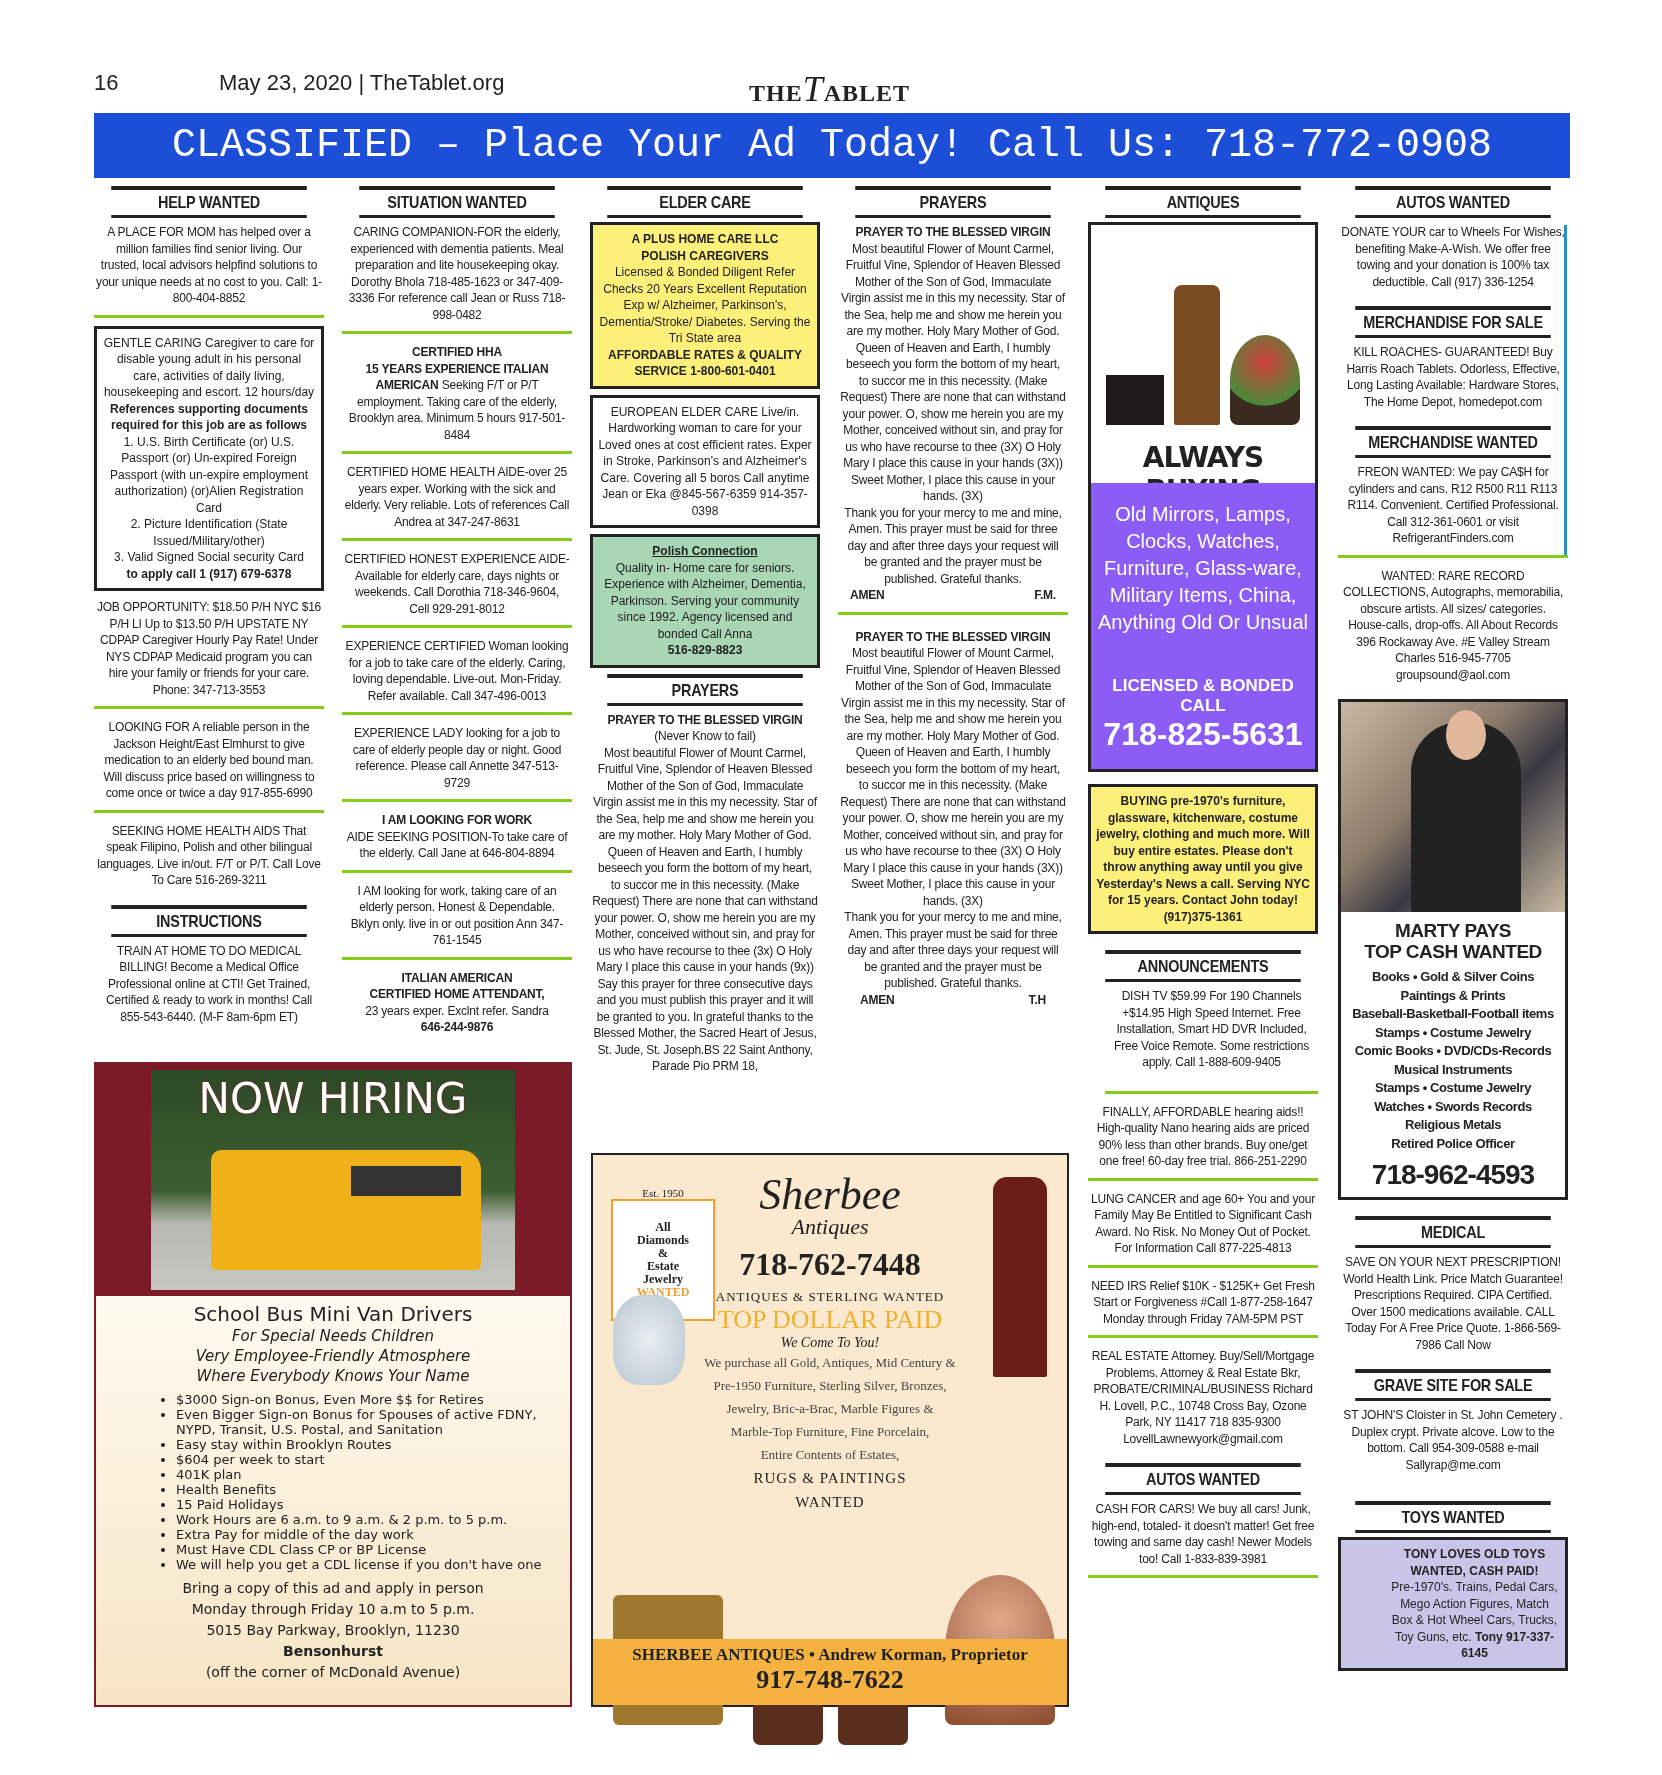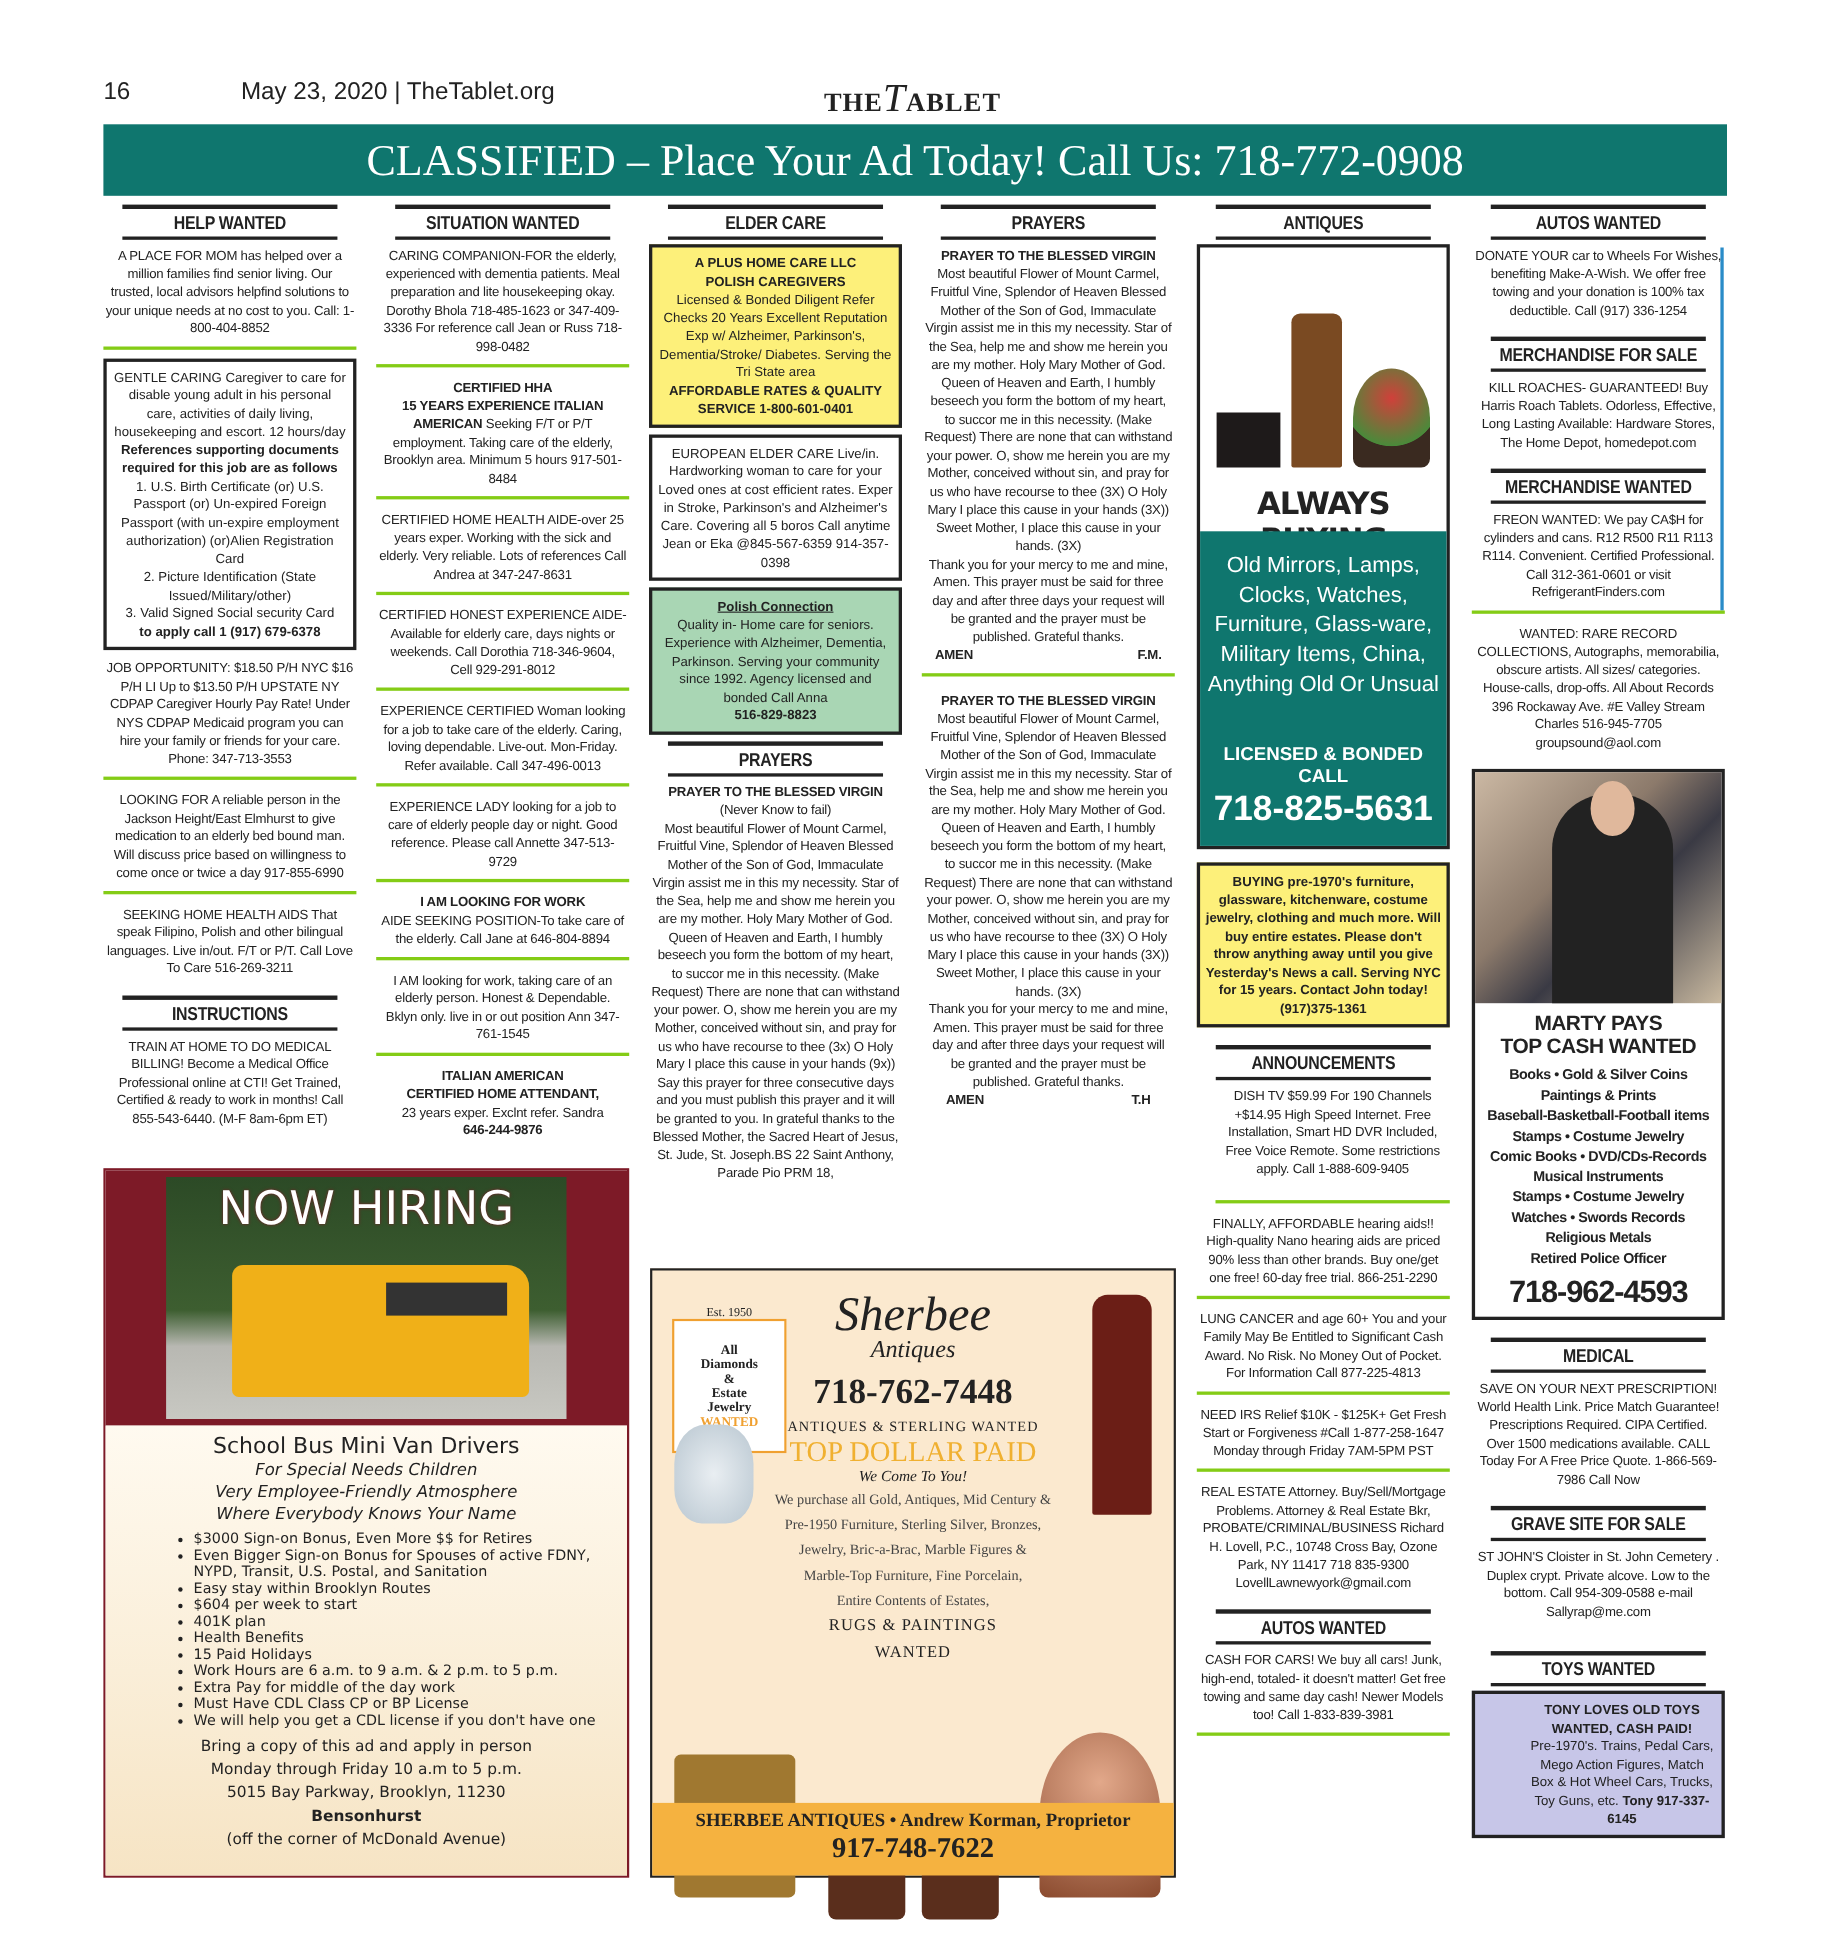--- a/index.html
+++ b/index.html
@@ -2,35 +2,35 @@
 <html><head>
 <meta charset="utf-8">
 <style>
   * { box-sizing: border-box; margin: 0; padding: 0; }
   body { width: 1662px; height: 1775px; background: #fff; font-family: "Liberation Sans", sans-serif; color: #222; position: relative; overflow: hidden; }
   .topbar { position: absolute; top: 70px; left: 94px; width: 1470px; height: 32px; }
   .pgnum { position: absolute; left: 0; top: 0; font-size: 22px; }
   .dateline { position: absolute; left: 125px; top: 0; font-size: 22px; }
   .logo { position: absolute; left: 655px; top: -2px; font-family: "Liberation Serif", serif; font-size: 24px; letter-spacing: 1px; font-weight: bold; }
   .logo .t { font-style: italic; font-size: 36px; font-weight: normal; }
-  .banner { position: absolute; top: 113px; left: 94px; width: 1476px; height: 65px; background: #0f766e; color: #fff; font-family: Liberation Serif, serif; font-size: 40px; text-align: center; line-height: 65px; }
+  .banner { position: absolute; top: 113px; left: 94px; width: 1476px; height: 65px; background: #1d4ed8; color: #fff; font-family: Liberation Mono, monospace; font-size: 40px; text-align: center; line-height: 65px; }
   .col { position: absolute; top: 186px; width: 230px; }
   .c1 { left: 94px; } .c2 { left: 342px; } .c3 { left: 590px; } .c4 { left: 838px; } .c5 { left: 1088px; } .c6 { left: 1338px; }
   .sect { border-top: 4px solid #222; border-bottom: 3px solid #222; text-align: center; font-family: "Liberation Sans", sans-serif; font-weight: bold; font-size: 17px; letter-spacing: -0.3px; padding: 3px 0 2px; margin-bottom: 4px; transform: scaleX(0.85); }
   .ad { font-size: 12px; line-height: 16.5px; text-align: center; padding: 2px 2px 8px; border-bottom: 3px solid #84cc16; margin-bottom: 8px; letter-spacing: -0.2px; }
   .ad b { font-weight: bold; }
   .boxed { border: 3px solid #222; padding: 6px 5px; margin-bottom: 6px; font-size: 12px; line-height: 16.5px; text-align: center; }
   .yellow { background: #fdf07a; }
   .green { background: #a9d6b4; }
   .lav { background: #c7c6e8; padding-left: 48px; }
   .noline { border-bottom: none; }
   .antiques-box { border: 3px solid #222; height: 550px; margin-bottom: 12px; position: relative; background: #fff; }
   .ant-img { height: 210px; display: flex; justify-content: space-around; align-items: flex-end; padding: 30px 10px 10px; }
   .always { font-family: "DejaVu Sans", sans-serif; font-weight: bold; font-size: 28px; text-align: center; letter-spacing: -1px; padding: 6px 0 8px; }
-  .ant-pink { background: #0f766e; color: #fff; position: absolute; top: 258px; left: 0; right: 0; bottom: 0; text-align: center; }
+  .ant-pink { background: #8b5cf6; color: #fff; position: absolute; top: 258px; left: 0; right: 0; bottom: 0; text-align: center; }
   .ant-pink .list { font-size: 20px; line-height: 27px; padding-top: 18px; }
   .ant-pink .lic { font-weight: bold; font-size: 17px; margin-top: 40px; }
   .ant-pink .ph { font-weight: bold; font-size: 32px; }
   .marty { border: 3px solid #222; margin-bottom: 16px; }
   .marty-photo { height: 210px; background: linear-gradient(135deg,#cbb8a3,#8c7a6b 40%,#3a3a44 60%,#c9b9a0); position: relative; }
   .marty-photo .person { position: absolute; left: 70px; top: 20px; width: 110px; height: 190px; background: #222; border-radius: 50px 50px 0 0; }
   .marty-photo .head { position: absolute; left: 105px; top: 8px; width: 40px; height: 50px; background: #e0b89c; border-radius: 50%; }
   .marty-body { text-align: center; padding: 8px 4px 6px; font-weight: bold; }
   .marty-body .h { font-size: 19px; line-height: 21px; letter-spacing: -0.5px; }
   .marty-body .items { font-size: 13px; line-height: 18.5px; margin-top: 6px; letter-spacing: -0.4px; }

